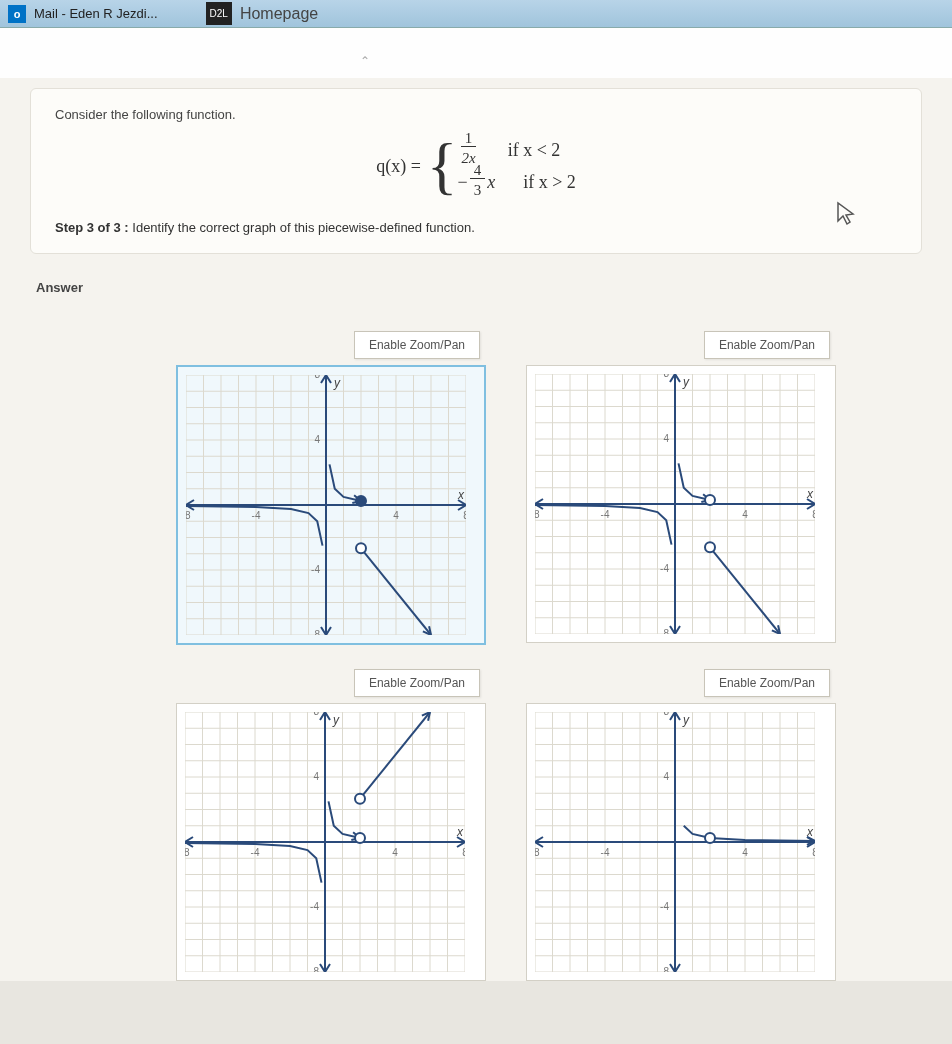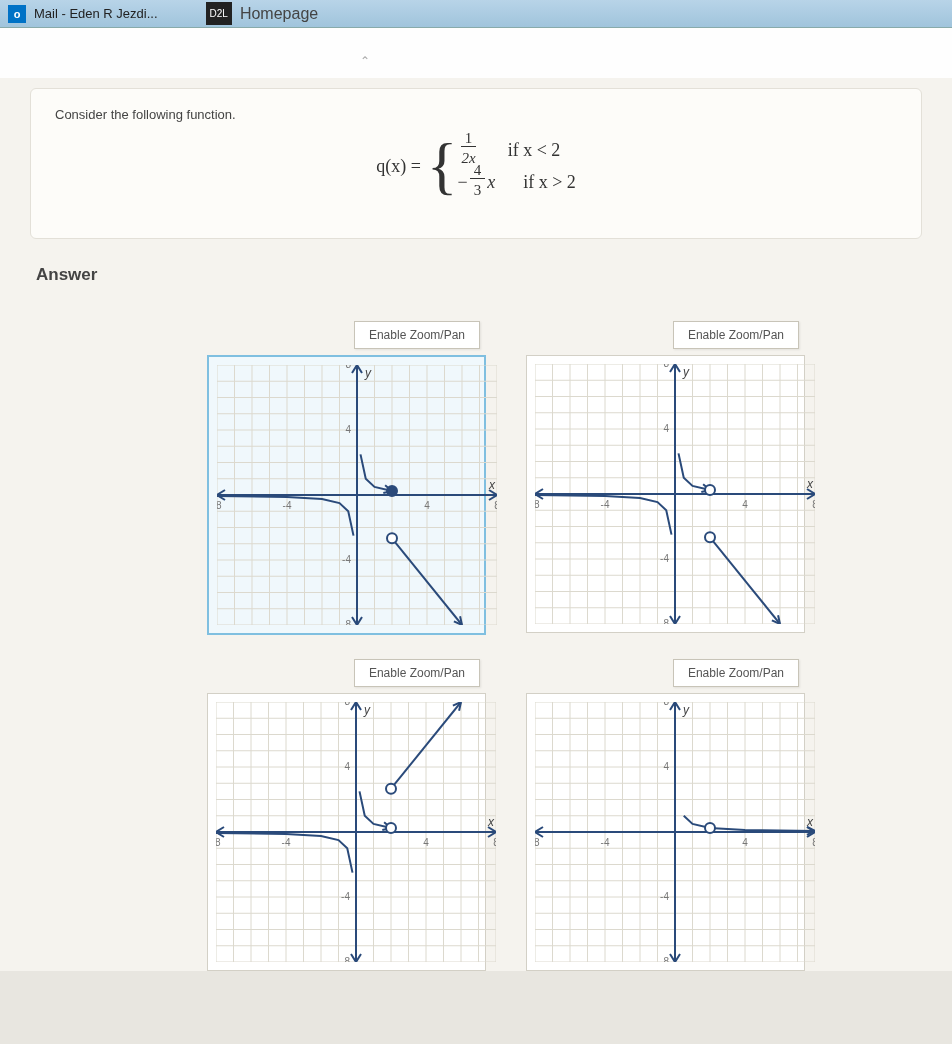--- a/index.html
+++ b/index.html
@@ -61,30 +61,30 @@
   .frac { display:inline-flex; flex-direction:column; align-items:center; line-height:1; }
   .frac .top { border-bottom:1px solid #333; padding:0 4px; font-size:15px; }
   .frac .bot { padding:4px 4px; font-size:15px; }
   .step-text { font-size: 13px; color:#333; }
   .step-text b { font-weight:bold; }
   .cursor {
     position:absolute; right:40px;
     transform: translateY(-34px);
   }
   .answer-label {
-    font-size: 17px; font-weight:bold; color:#444;
+    font-size: 13px; font-weight:bold; color:#444;
     margin: 26px 0 30px 6px;
   }
   .graph-grid {
     display:flex; flex-wrap:wrap;
     justify-content:center;
     gap: 18px 40px;
     padding: 0 40px 0 100px;
   }
-  .graph-cell { width:279px; }
+  .graph-cell { width:310px; }
   .graph-header {
     display:flex; justify-content:flex-end;
     padding:6px;
   }
   .zoom-btn {
     background:#fff;
     border:1px solid #c8c4b8;
     box-shadow: 1px 1px 2px rgba(0,0,0,.08);
     padding:6px 14px;
     font-size:12px;
@@ -139,20 +139,30 @@
               <span class="top">4</span>
               <span class="bot">3</span>
             </span>
             <span style="font-style:italic;">x</span>
           </span>
           <span>if x &gt; 2</span>
         </span>
       </span>
     </div>
 
+    <div style="position:relative;">
+      <div class="step-text">
+        <b>Step 3 of 3 :</b><span> Identify the correct graph of this piecewise-defined function.</span>
+      </div>
+      <span class="cursor">
+        <svg width="22" height="26">
+            <path d="M3 2 L3 20 L8 15 L12 23 L15 21 L11 14 L18 13 Z" fill="none" stroke="#555" stroke-width="1.5"></path>
+          </svg>
+      </span>
+    </div>
   </div>
 
   <div class="answer-label">Answer</div>
 
   <div class="graph-grid">
       <div class="graph-cell">
         <div class="graph-header">
           <button class="zoom-btn">Enable Zoom/Pan</button>
         </div>
         <div class="graph-frame selected">

